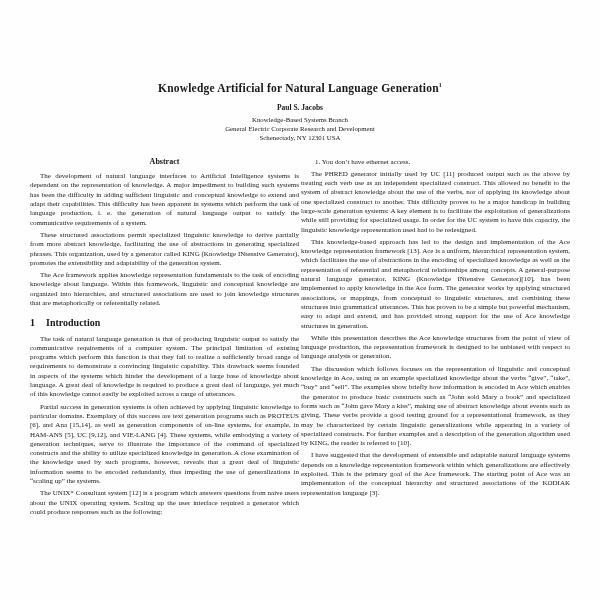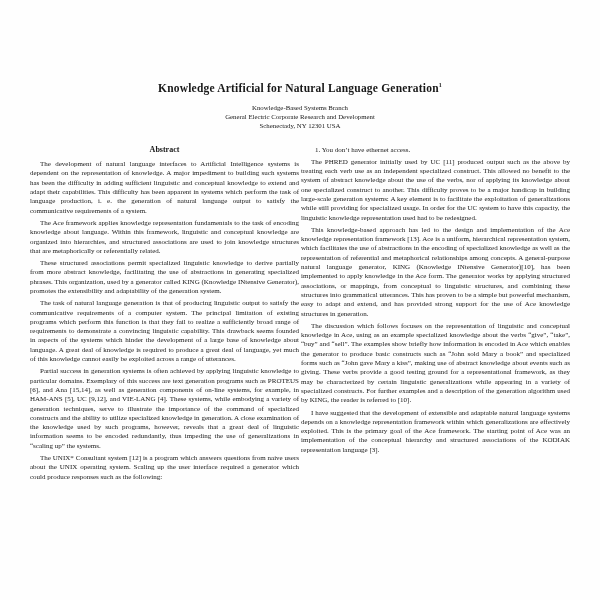--- a/index.html
+++ b/index.html
@@ -78,40 +78,45 @@
 </style>
 </head>
 <body>
 
 <div class="page">
 
   <div class="paper-title">
     <span>Knowledge Artificial for Natural Language Generation</span><sup>1</sup>
   </div>
 
+  <div class="author-name">Paul S. Jacobs</div>
   <div class="affiliation">Knowledge-Based Systems Branch</div>
   <div class="affiliation">General Electric Corporate Research and Development</div>
   <div class="affiliation">Schenectady, NY 12301 USA</div>
 
   <div class="columns">
 
     <div class="col">
       <div class="abstract-heading">Abstract</div>
       <p>The development of natural language interfaces to Artificial Intelligence systems is dependent on the representation of knowledge. A major impediment to building such systems has been the difficulty in adding sufficient linguistic and conceptual knowledge to extend and adapt their capabilities. This difficulty has been apparent in systems which perform the task of language production, i. e. the generation of natural language output to satisfy the communicative requirements of a system.</p>
+      <p>These structured associations permit specialized linguistic knowledge to derive partially from more abstract knowledge, facilitating the use of abstractions in generating specialized phrases. This organization, used by a generator called KING (Knowledge INtensive Generator), promotes the extensibility and adaptability of the generation system.</p>
       <p>The Ace framework applies knowledge representation fundamentals to the task of encoding knowledge about language. Within this framework, linguistic and conceptual knowledge are organized into hierarchies, and structured associations are used to join knowledge structures that are metaphorically or referentially related.</p>
-      <p>These structured associations permit specialized linguistic knowledge to derive partially from more abstract knowledge, facilitating the use of abstractions in generating specialized phrases. This organization, used by a generator called KING (Knowledge INtensive Generator), promotes the extensibility and adaptability of the generation system.</p>
 
+      <div class="section-heading">
+        <span class="num">1</span><span>Introduction</span>
+      </div>
       <p>The task of natural language generation is that of producing linguistic output to satisfy the communicative requirements of a computer system. The principal limitation of existing programs which perform this function is that they fail to realize a sufficiently broad range of requirements to demonstrate a convincing linguistic capability. This drawback seems founded in aspects of the systems which hinder the development of a large base of knowledge about language. A great deal of knowledge is required to produce a great deal of language, yet much of this knowledge cannot easily be exploited across a range of utterances.</p>
       <p>Partial success in generation systems is often achieved by applying linguistic knowledge to particular domains. Exemplary of this success are text generation programs such as PROTEUS [6], and Ana [15,14], as well as generation components of on-line systems, for example, in HAM-ANS [5], UC [9,12], and VIE-LANG [4]. These systems, while embodying a variety of generation techniques, serve to illustrate the importance of the command of specialized constructs and the ability to utilize specialized knowledge in generation. A close examination of the knowledge used by such programs, however, reveals that a great deal of linguistic information seems to be encoded redundantly, thus impeding the use of generalizations in “scaling up” the systems.</p>
       <p>The UNIX* Consultant system [12] is a program which answers questions from naive users about the UNIX operating system. Scaling up the user interface required a generator which could produce responses such as the following:</p>
     </div>
 
     <div class="col">
       <p class="example-line">1. You don’t have ethernet access.</p>
       <p>The PHRED generator initially used by UC [11] produced output such as the above by treating each verb use as an independent specialized construct. This allowed no benefit to the system of abstract knowledge about the use of the verbs, nor of applying its knowledge about one specialized construct to another. This difficulty proves to be a major handicap in building large-scale generation systems: A key element is to facilitate the exploitation of generalizations while still providing for specialized usage. In order for the UC system to have this capacity, the linguistic knowledge representation used had to be redesigned.</p>
       <p>This knowledge-based approach has led to the design and implementation of the Ace knowledge representation framework [13]. Ace is a uniform, hierarchical representation system, which facilitates the use of abstractions in the encoding of specialized knowledge as well as the representation of referential and metaphorical relationships among concepts. A general-purpose natural language generator, KING (Knowledge INtensive Generator)[10], has been implemented to apply knowledge in the Ace form. The generator works by applying structured associations, or mappings, from conceptual to linguistic structures, and combining these structures into grammatical utterances. This has proven to be a simple but powerful mechanism, easy to adapt and extend, and has provided strong support for the use of Ace knowledge structures in generation.</p>
+      <p>While this presentation describes the Ace knowledge structures from the point of view of language production, the representation framework is designed to be unbiased with respect to language analysis or generation.</p>
       <p>The discussion which follows focuses on the representation of linguistic and conceptual knowledge in Ace, using as an example specialized knowledge about the verbs “give”, “take”, “buy” and “sell”. The examples show briefly how information is encoded in Ace which enables the generator to produce basic constructs such as “John sold Mary a book” and specialized forms such as “John gave Mary a kiss”, making use of abstract knowledge about events such as giving. These verbs provide a good testing ground for a representational framework, as they may be characterized by certain linguistic generalizations while appearing in a variety of specialized constructs. For further examples and a description of the generation algorithm used by KING, the reader is referred to [10].</p>
 
       <p>I have suggested that the development of extensible and adaptable natural language systems depends on a knowledge representation framework within which generalizations are effectively exploited. This is the primary goal of the Ace framework. The starting point of Ace was an implementation of the conceptual hierarchy and structured associations of the KODIAK representation language [3].</p>
     </div>
 
   </div>
 </div>
 
 </body></html>

